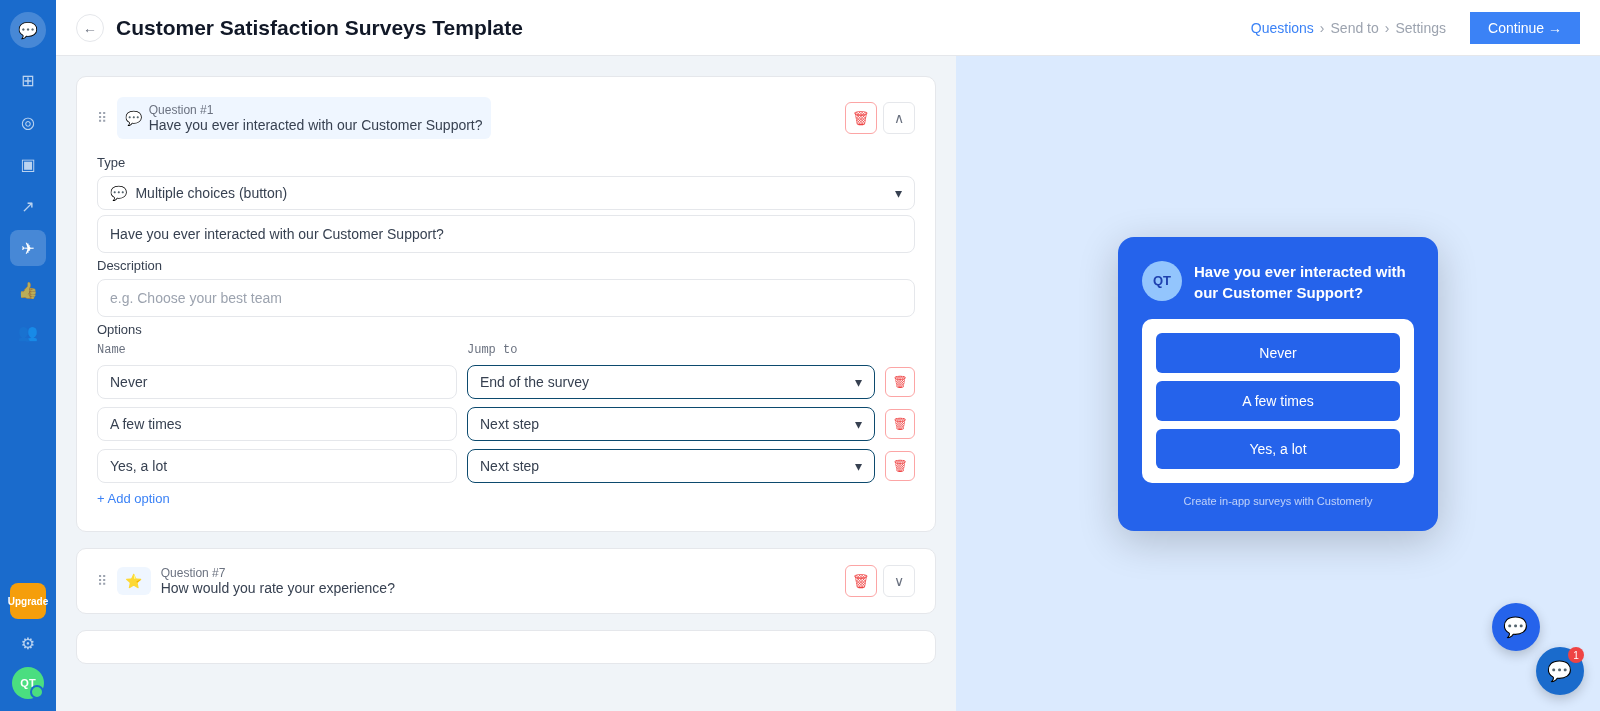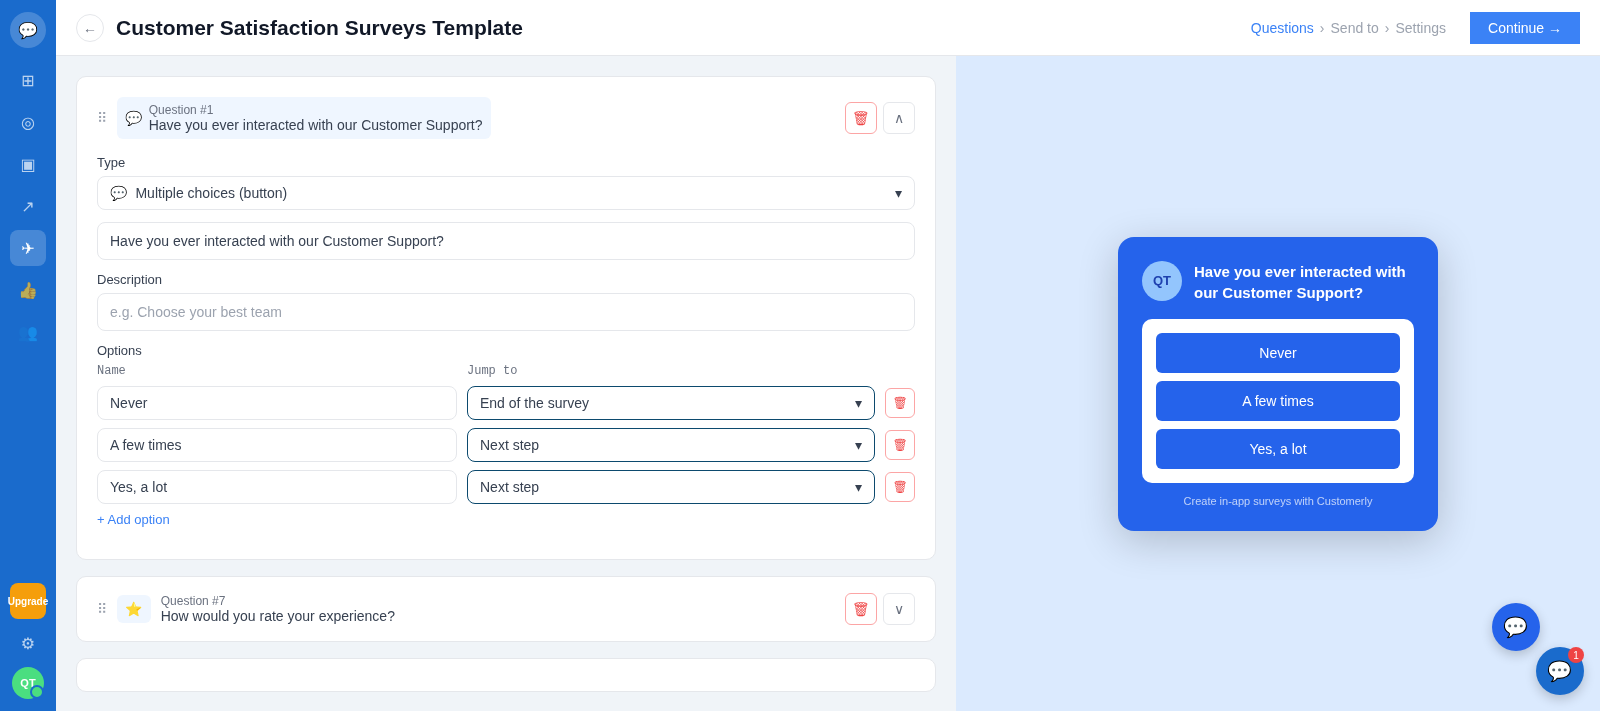--- a/index.html
+++ b/index.html
@@ -193,21 +193,21 @@
       cursor: pointer;
       color: #ef4444;
       font-size: 14px;
     }
     .icon-btn.chevron {
       border-color: #e5e7eb;
       color: #6b7280;
     }
 
     
-    .field-group { margin-bottom: 12px; }
+    .field-group { margin-bottom: 5px; }
     .field-label {
       font-size: 13px;
       color: #374151;
       font-weight: 500;
       margin-bottom: 6px;
     }
     .select-field {
       width: 100%;
       border: 1px solid #e5e7eb;
       border-radius: 8px;

